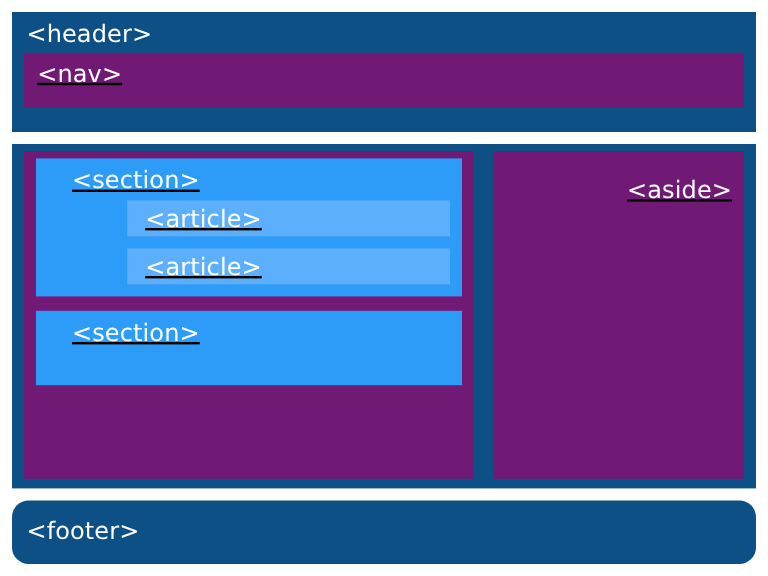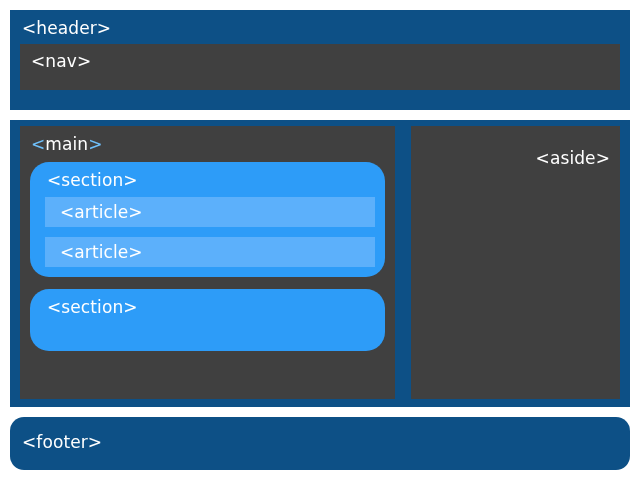--- a/index.html
+++ b/index.html
@@ -26,29 +26,29 @@
   }
 
   
   .box {
     box-sizing: border-box;
     position: relative;
   }
   .box > .tag {
     display: block;
     color: #ffffff;
-    font-size: 17px;
+    font-size: 20px;
     line-height: 20px;
     white-space: nowrap;
     letter-spacing: 0.1px;
   }
 
   
   .lvl-dark   { background: #0d5086; }   
-  .lvl-mid    { background: #404040; }   
+  .lvl-mid    { background: #701a75; text-decoration: underline; }   
   .lvl-light  { background: #2d9cf8; }   
   .lvl-pale   { background: #5cb0fb; }   
 
   
   #header {
     height: 100px;
     padding: 6px 10px 10px 10px;
     flex: 0 0 auto;
   }
   #header > .tag { margin: 2px 0 6px 2px; }
@@ -83,37 +83,37 @@
     padding: 6px 10px 10px 10px;
     display: flex;
     flex-direction: column;
     min-height: 0;
   }
   #main > .tag { margin: 2px 0 8px 1px; }
   #main > .tag .brk { color: #6fc0fb; }
 
   
   .section {
-    padding: 6px 10px 10px 15px;
+    padding: 6px 10px 10px 28px;
     display: flex;
     flex-direction: column;
-    border-radius: 19px;
   }
   .section > .tag { margin: 2px 0 7px 2px; }
   #section-1 { flex: 0 0 auto; }
   #section-2 {
     flex: 0 0 auto;
     height: 62px;
     margin-top: 12px;
   }
 
   
   .article {
     height: 30px;
     padding: 4px 10px 4px 14px;
+    margin-left: 48px;
   }
   .article + .article { margin-top: 10px; }
   .article > .tag { margin: 1px 0 0 1px; }
 
   
   #col-gap { flex: 0 0 16px; }
   #aside {
     flex: 1 1 auto;
     padding: 20px 10px 10px 12px;
     text-align: right;
@@ -141,21 +141,20 @@
     </div>
   </div>
 
   <div class="gap-v"></div>
 
   <div id="bodydiv" class="box lvl-dark">
 
     <div id="body-cols">
 
       <div id="main" class="box lvl-mid">
-        <span class="tag"><span class="brk">&lt;</span><span>main</span><span class="brk">&gt;</span></span>
 
         <div id="section-1" class="box section lvl-light">
           <span class="tag">&lt;section&gt;</span>
           <div class="box article lvl-pale">
             <span class="tag">&lt;article&gt;</span>
           </div>
           <div class="box article lvl-pale">
             <span class="tag">&lt;article&gt;</span>
           </div>
         </div>

